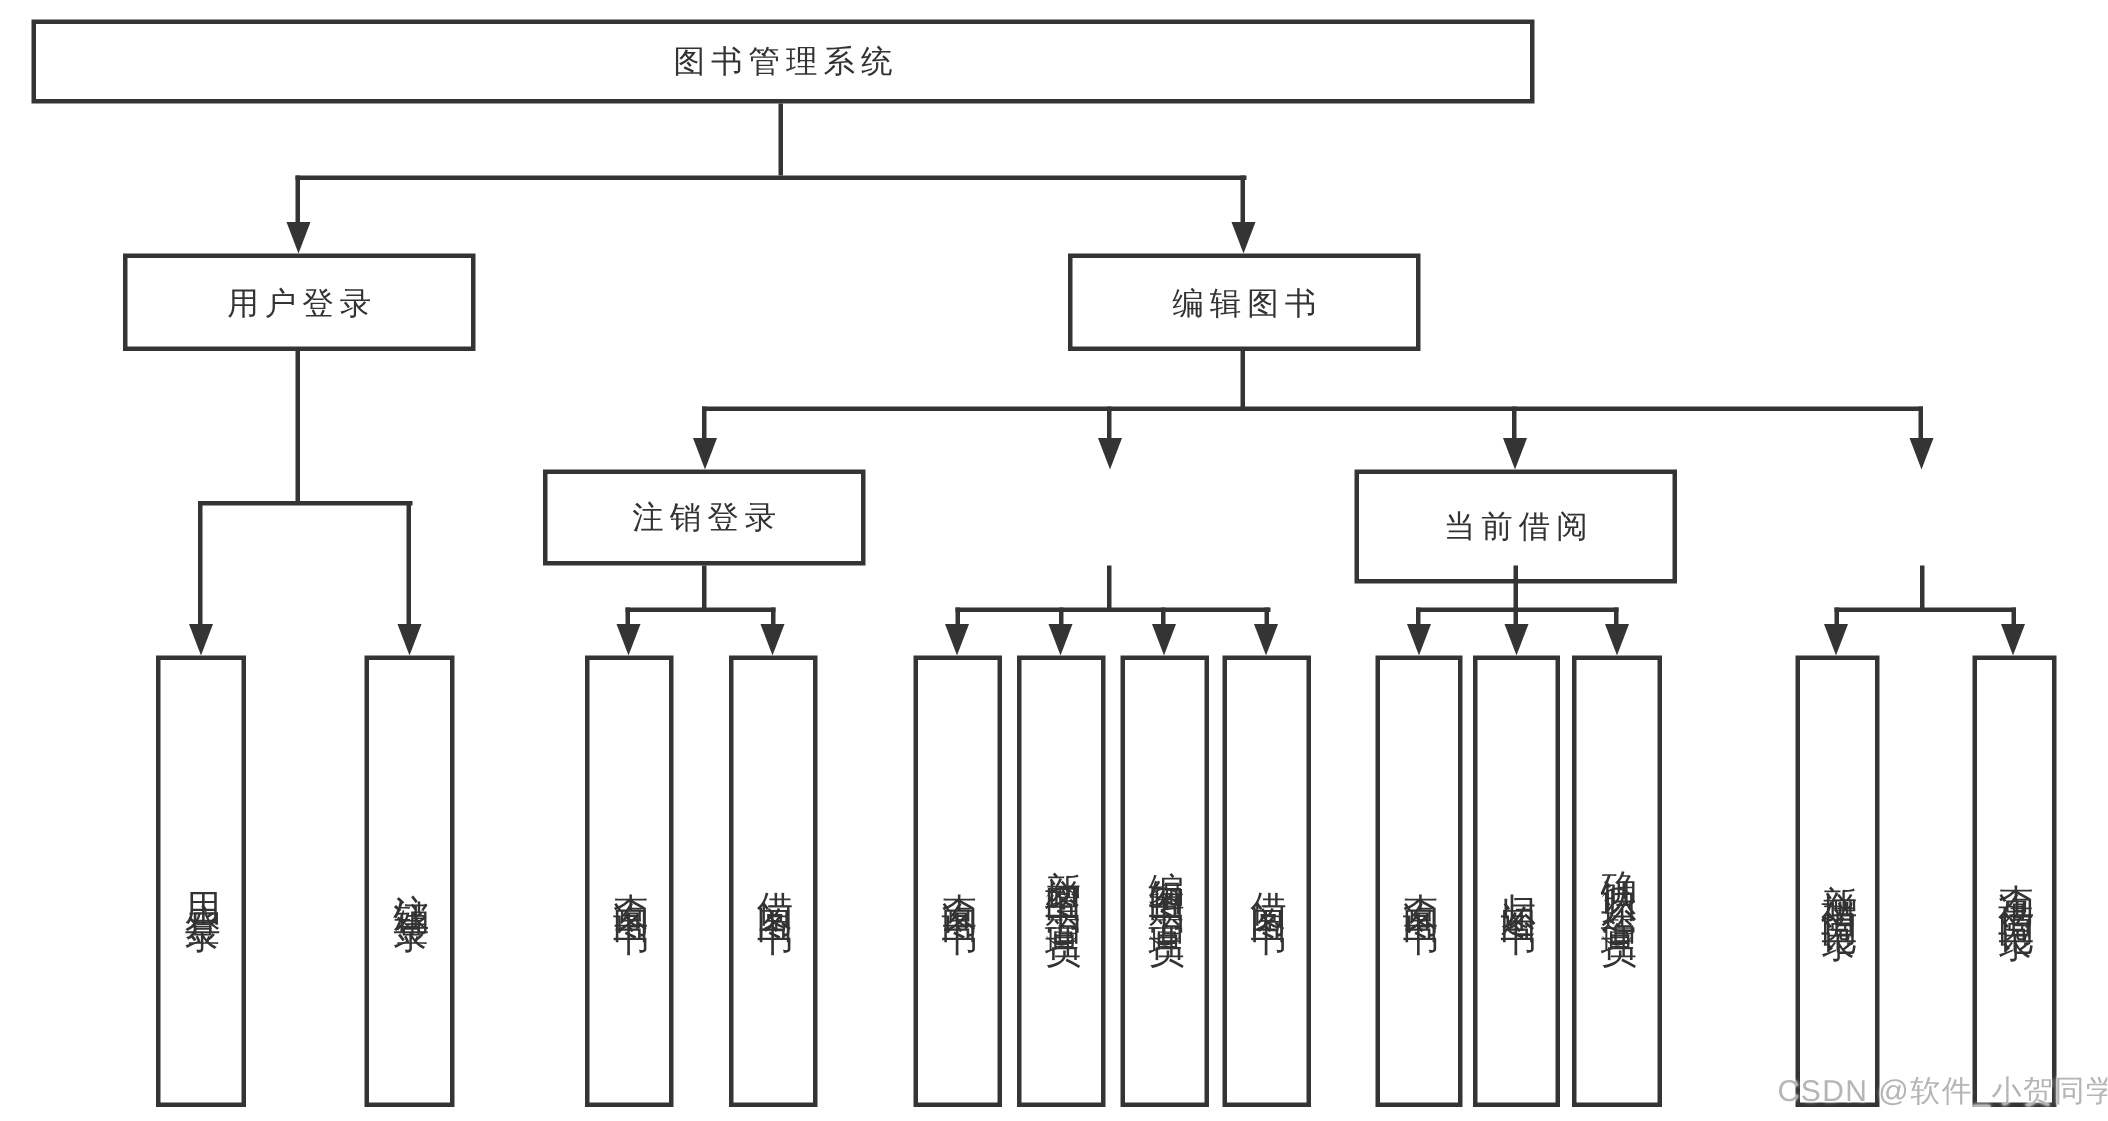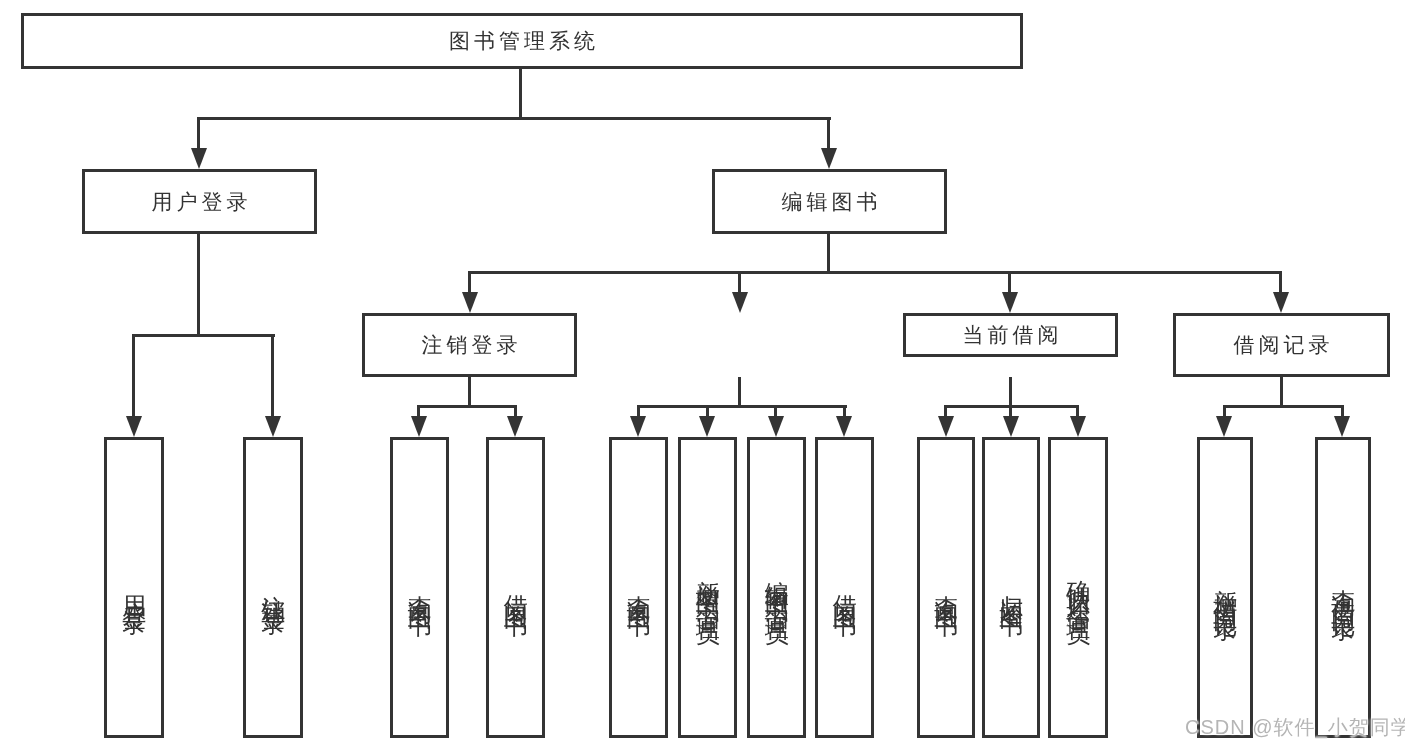--- a/index.html
+++ b/index.html
@@ -61,22 +61,21 @@
   <div class="vline" style="left:468px;top:271px;height:22px;"></div>
   <div class="ah" style="left:462px;top:292px;"></div>
   <div class="vline" style="left:738px;top:271px;height:22px;"></div>
   <div class="ah" style="left:732px;top:292px;"></div>
   <div class="vline" style="left:1008px;top:271px;height:22px;"></div>
   <div class="ah" style="left:1002px;top:292px;"></div>
   <div class="vline" style="left:1279px;top:271px;height:22px;"></div>
   <div class="ah" style="left:1273px;top:292px;"></div>
 
   <div class="box hlabel" style="left:362px;top:313px;width:215px;height:64px;">注销登录</div>
-  <div class="box hlabel" style="left:903px;top:313px;width:215px;height:44px;">当前借阅</div>
-  <div class="box hlabel" style="left:1173px;top:313px;width:217px;height:64px;">借阅记录</div>
+  <div class="box hlabel" style="left:903px;top:313px;width:215px;height:76px;">当前借阅</div>
 
   <div class="vline" style="left:468px;top:377px;height:29px;"></div>
   <div class="hline" style="left:417px;top:405px;width:100px;"></div>
   <div class="vline" style="left:417px;top:405px;height:12px;"></div>
   <div class="ah" style="left:411px;top:416px;"></div>
   <div class="vline" style="left:514px;top:405px;height:12px;"></div>
   <div class="ah" style="left:507px;top:416px;"></div>
   <div class="box vbox" style="left:390px;top:437px;width:59px;height:301px;">查询图书</div>
   <div class="box vbox" style="left:486px;top:437px;width:59px;height:301px;">借阅图书</div>
 

